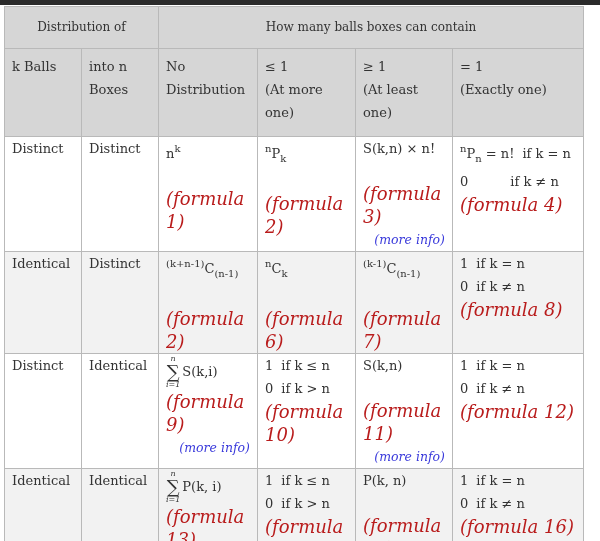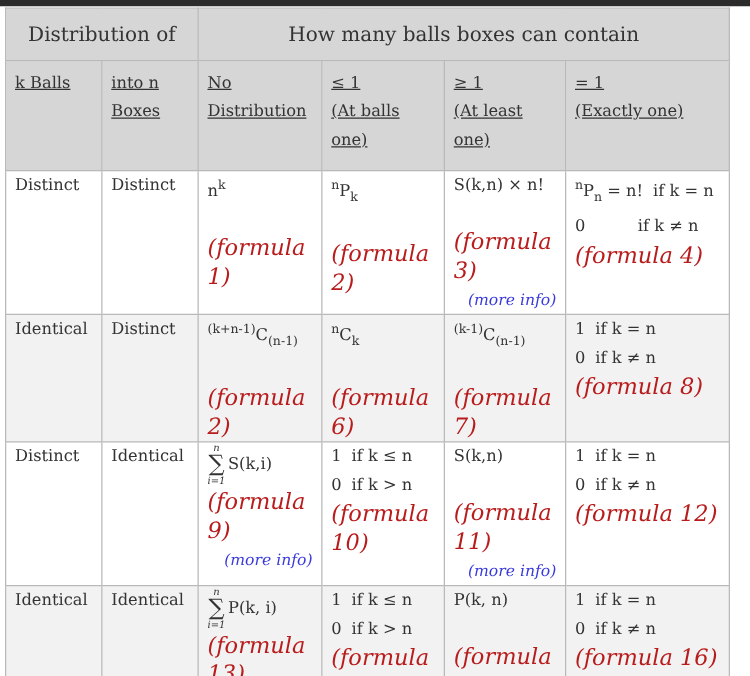--- a/index.html
+++ b/index.html
@@ -12,22 +12,22 @@
     table {
       position: absolute; left: 4px; top: 6px;
       border-collapse: collapse; table-layout: fixed;
       font-size: 13px; line-height: 23px;
     }
     td, th {
       border: 1px solid #b9b9b9; vertical-align: top;
       padding: 0 7px; text-align: left; font-weight: normal;
     }
     th { background: #d6d6d6; color: #333333; }
-    .h1 th { height: 41px; vertical-align: middle; text-align: center; font-size: 16px; }
-    .h2 th { height: 88px; padding-top: 6px; box-sizing: border-box; text-decoration: underline; }
+    .h1 th { height: 41px; vertical-align: middle; text-align: center; font-size: 12px; }
+    .h2 th { height: 88px; padding-top: 6px; box-sizing: border-box; }
     tr.odd td { background: #ffffff; }
     tr.even td { background: #f2f2f2; }
     tr.r1 td { height: 109px; }
     tr.r2 td { height: 97px; }
     tr.r3 td { height: 109px; }
     tr.r4 td { height: 100px; }
     td { padding-top: 0; box-sizing: border-box; margin-top: 28px; }
     .rel { color: #b91c1c; font-style: italic; font-size: 18px; display: block; }
     .more { color: #3a3adb; font-style: italic; font-size: 12.5px; display: block; text-align: right; }
     .sup { font-size: 10px; vertical-align: 6px; }
@@ -67,21 +67,21 @@
     <th>
       <span class="line">into n</span>
       <span class="line">Boxes</span>
     </th>
     <th>
       <span class="line">No</span>
       <span class="line">Distribution</span>
     </th>
     <th>
       <span class="line">≤ 1</span>
-      <span class="line">(At balls</span>
+      <span class="line">(At more</span>
       <span class="line">one)</span>
     </th>
     <th>
       <span class="line">≥ 1</span>
       <span class="line">(At least</span>
       <span class="line">one)</span>
     </th>
     <th>
       <span class="line">= 1</span>
       <span class="line">(Exactly one)</span>

